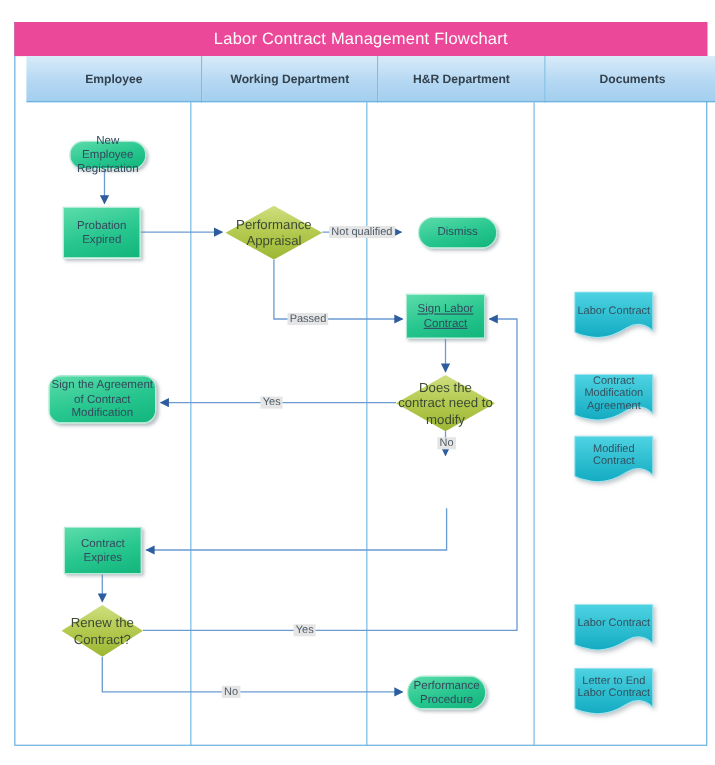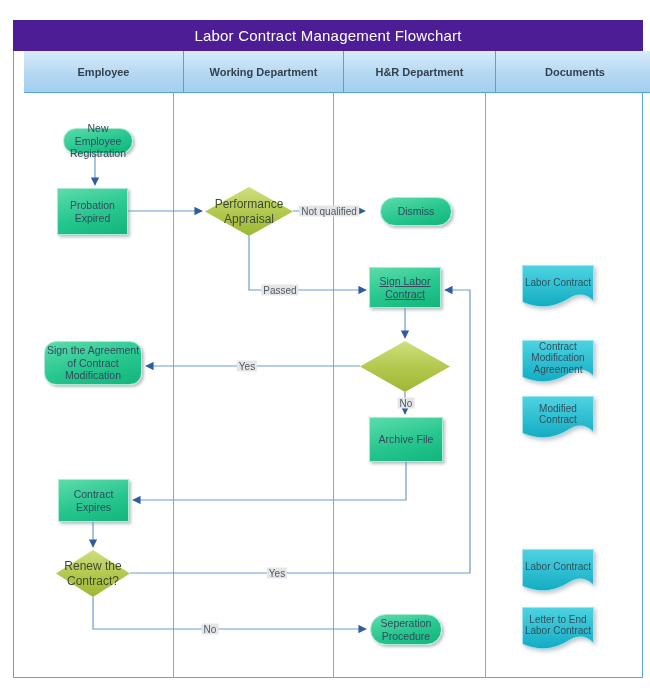--- a/index.html
+++ b/index.html
@@ -6,21 +6,21 @@
   .stage {
     position:relative; width:650px; height:695px; background:#ffffff;
     font-family:"Liberation Sans", sans-serif; overflow:hidden;
   }
   .frame {
     position:absolute; left:13px; top:20px; width:630px; height:658px;
     border:1px solid #5aa9dc; box-sizing:border-box; background:#ffffff;
   }
   .title-bar {
     position:absolute; left:13px; top:20px; width:630px; height:31px;
-    background:#4c1d95; color:#ffffff; display:flex; align-items:center;
+    background:#ec4899; color:#ffffff; display:flex; align-items:center;
     justify-content:center; font-size:15px; letter-spacing:.2px; box-sizing:border-box;
   }
   .headers { position:absolute; left:13px; top:51px; width:630px; height:42px; display:flex;padding-left:11px; }
   .header-cell {
     box-sizing:border-box; border-right:1px solid #4fa5da; border-bottom:1px solid #4fa5da;
     background:linear-gradient(180deg,#d8ebf9 0%, #b5d8f3 55%, #a3cfef 100%);
     display:flex; align-items:center; justify-content:center;
     font-size:11px; font-weight:bold; color:#33424e;
   }
   .header-cell:last-child { border-right:none; }
@@ -124,26 +124,24 @@
   </div>
 
   <div class="node stadium" style="left:380px; top:197px; width:72px; height:29px;">
     <span>Dismiss</span>
   </div>
   <div class="node process" style="left:369px; top:267px; width:72px; height:41px;text-decoration:underline;">
     <span>Sign Labor Contract</span>
   </div>
   <div class="node diamond" style="left:360px; top:341px; width:90px; height:51px;">
     <div class="dbg"></div>
-  </div>
-  <div class="node process" style="left:369px; top:417px; width:74px; height:45px;">
-    <span>Archive File</span>
+    <div class="dtext">Does the contract need to modify</div>
   </div>
   <div class="node stadium" style="left:370px; top:614px; width:72px; height:31px;">
-    <span>Seperation Procedure</span>
+    <span>Performance Procedure</span>
   </div>
 
   <div class="doc" style="left:522px; top:265px;">
     <svg width="72" height="46" viewBox="0 0 72 46">
       <path d="M0.5,0.5 L71.5,0.5 L71.5,36 C 64,28.5 56,28.5 48,33 C 38,39.5 26,43 16,41.5 C 10,40.5 4,39 0.5,37 Z" fill="url(#docGrad)" stroke="#9fe4ee" stroke-width="1"></path>
     </svg>
     <div class="doc-text">Labor Contract</div>
   </div>
   <div class="doc" style="left:522px; top:340px;">
     <svg width="72" height="46" viewBox="0 0 72 46">

